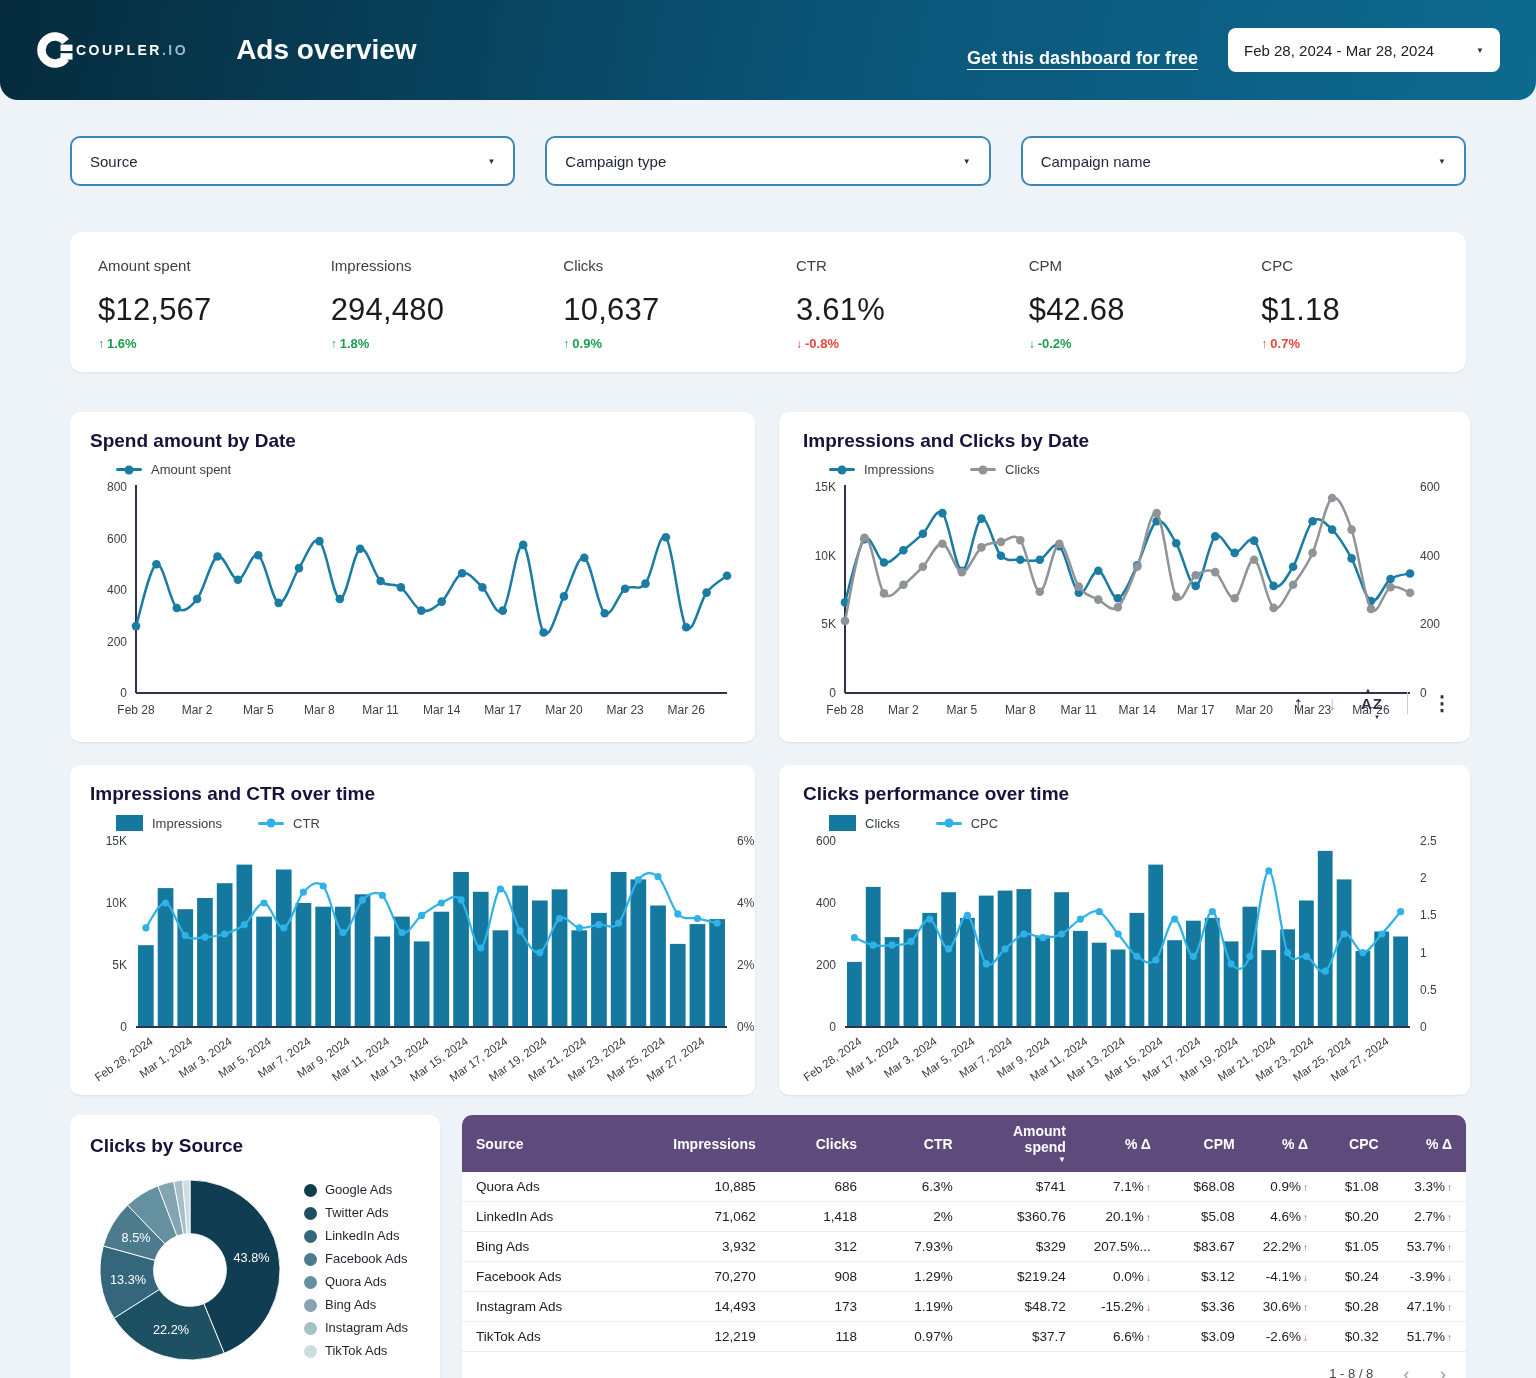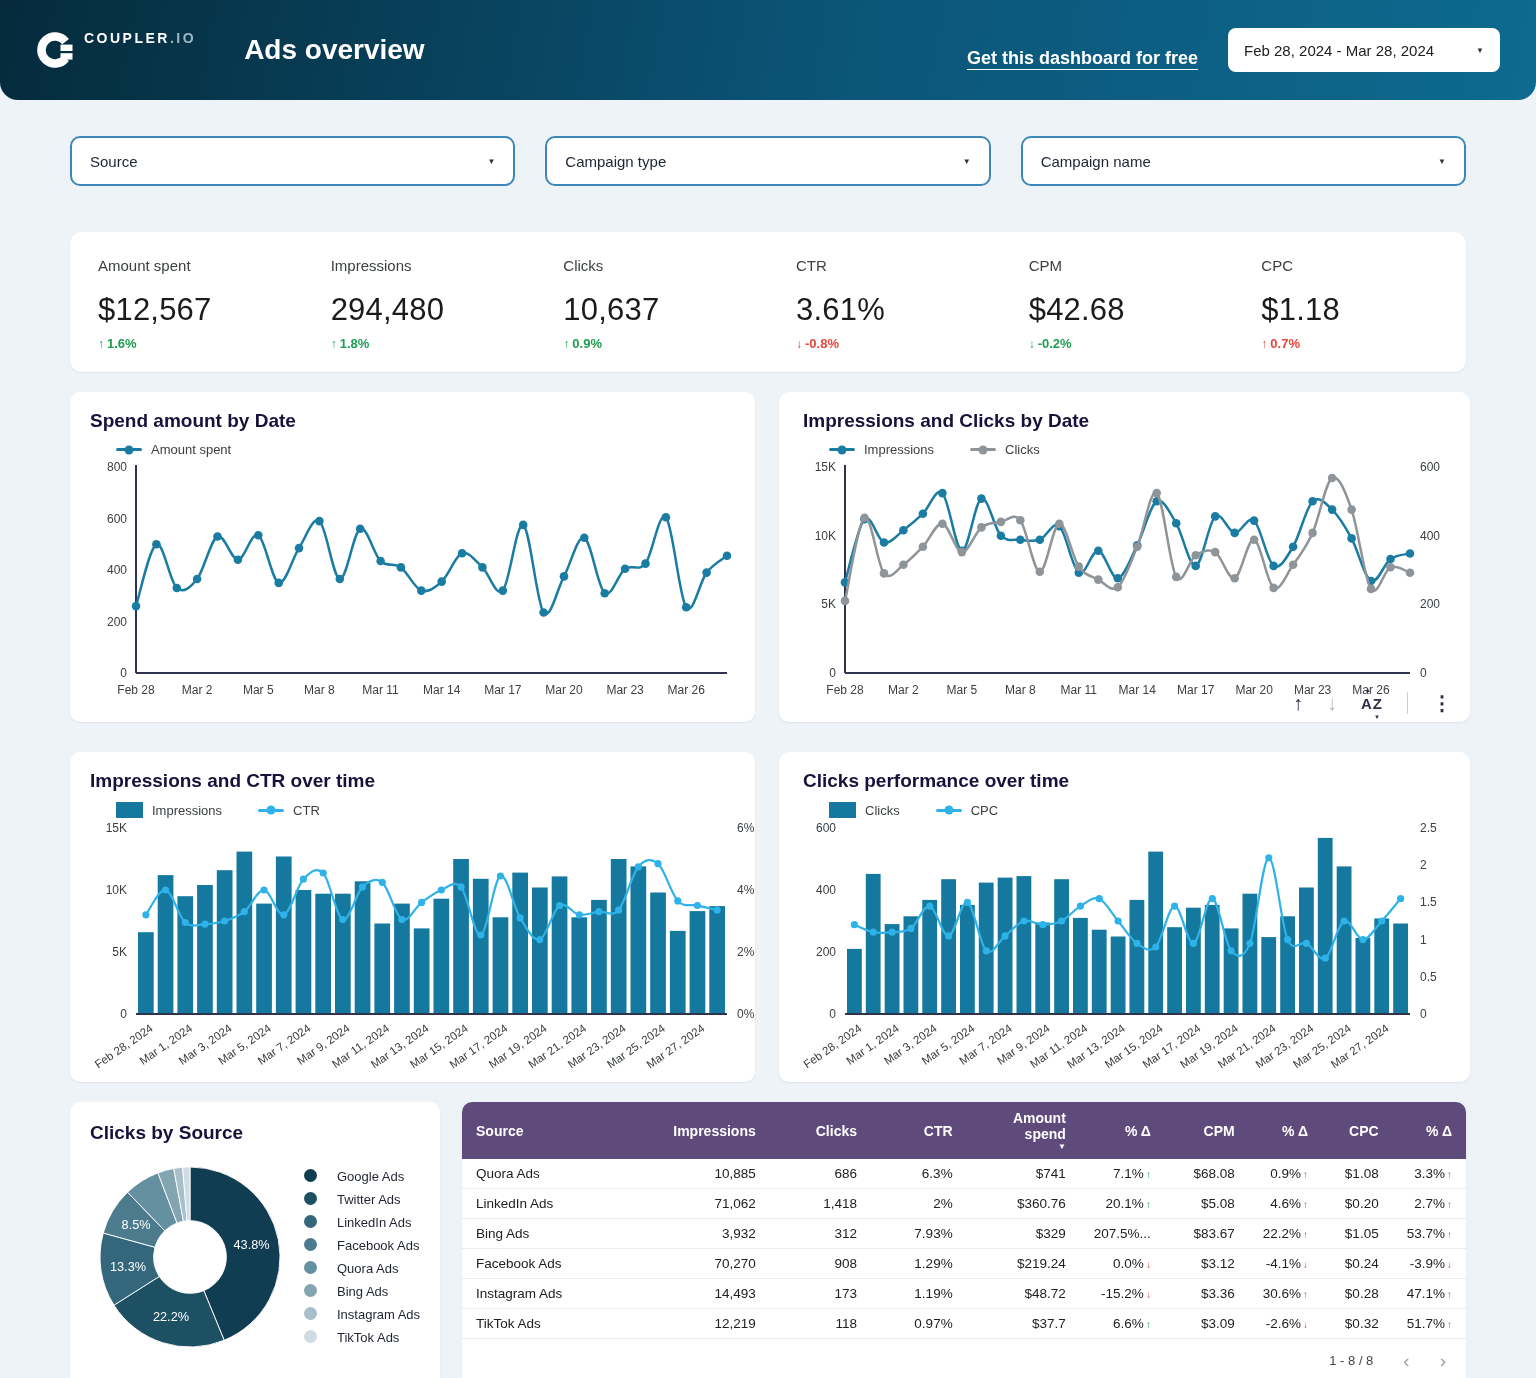--- a/index.html
+++ b/index.html
@@ -1,40 +1,40 @@
 <!DOCTYPE html>
 <html><head>
 <meta charset="utf-8">
 <style>
   html,body{margin:0;padding:0;background:#edf3f7;font-family:"Liberation Sans",sans-serif;}
   body{width:1536px;height:1378px;position:relative;overflow:hidden;}
   .header{height:100px;background:linear-gradient(100deg,#052b3c 0%,#0b5578 55%,#0e6a90 100%);
     border-radius:0 0 18px 18px;display:flex;align-items:center;padding:0 36px;box-sizing:border-box;}
-  .logo{display:flex;align-items:flex-start;gap:8px;}
+  .logo{display:flex;align-items:center;gap:0;}
   .logo-text{color:#fff;font-size:14px;font-weight:700;letter-spacing:2.5px;}
   .logo-suffix{color:#9db7c4;font-weight:700;letter-spacing:2.5px;}
   .page-title{color:#fff;font-size:28px;font-weight:700;margin-left:48px;}
   .header-right{margin-left:auto;display:flex;align-items:center;gap:30px;}
   .free-link{color:#fff;font-size:18px;font-weight:600;text-decoration:underline;text-underline-offset:5px;cursor:pointer;margin-top:16px;}
   .date-box{background:#fff;border-radius:8px;height:44px;display:flex;align-items:center;justify-content:space-between;
     padding:0 16px;min-width:240px;font-size:15px;color:#202124;font-weight:500;cursor:pointer;gap:28px;}
   .caret{font-size:8px;color:#333;}
   .content{padding:0 70px;}
   .filters{display:flex;gap:30px;margin-top:36px;}
   .filter{flex:1;height:50px;background:#fff;border:2px solid #3d86b8;border-radius:10px;display:flex;align-items:center;
     justify-content:space-between;padding:0 18px;font-size:15px;color:#1d2433;box-sizing:border-box;cursor:pointer;}
   .kpi-strip{display:flex;background:#fff;border-radius:12px;margin-top:46px;padding:25px 0 21px;box-shadow:0 1px 2px rgba(16,40,60,.08);}
   .kpi{flex:1;padding-left:28px;}
   .kpi-label{font-size:15px;color:#3c4043;}
   .kpi-value{font-size:31px;color:#1b1b1b;margin-top:18px;letter-spacing:.2px;}
   .kpi-delta{margin-top:8px;font-size:13px;font-weight:600;}
   .g{color:#1e9e50;} .r{color:#e8473c;}
   .arrow{font-size:12px;margin-right:3px;}
-  .row{display:flex;gap:24px;margin-top:20px;}
-  .row2{margin-top:30px;align-items:center;}
+  .row{display:flex;gap:24px;margin-top:40px;}
+  .row2{margin-top:23px;align-items:center;}
   .card{background:#fff;border-radius:10px;box-shadow:0 1px 2px rgba(16,40,60,.08);box-sizing:border-box;}
   .chart-card{padding:16px 20px 8px;}
   .c-w1{width:685px;height:330px;} .c-w2{width:759px;height:330px;padding-left:24px;}
   .chart-title{font-size:19px;font-weight:700;color:#17123c;margin:2px 0 10px;}
   .legend{display:flex;gap:36px;margin:0 0 4px 26px;font-size:13px;color:#3c4043;align-items:center;}
   .lg-item{display:flex;align-items:center;}
   .lg-line{width:26px;height:3px;border-radius:2px;position:relative;}
   .lg-line::after{content:"";position:absolute;width:9px;height:9px;border-radius:50%;left:50%;top:50%;transform:translate(-50%,-50%);background:inherit;}
   .lg-bar{width:27px;height:16px;}
   .lg-label{margin-left:9px;}
@@ -46,21 +46,21 @@
   .tb-ic{font-size:20px;color:#2e2e48;cursor:pointer;line-height:1;}
   .tb-dim{color:#b4bac4;}
   .az{position:relative;font-size:15px;font-weight:700;color:#2e2e48;letter-spacing:1px;cursor:pointer;}
   .az::before{content:"▲";position:absolute;top:-8px;left:4px;font-size:6px;}
   .az::after{content:"▼";position:absolute;bottom:-8px;right:2px;font-size:6px;}
   .tb-div{width:1px;height:22px;background:#c9cdd4;}
   .bottom-row{display:flex;gap:22px;margin-top:20px;}
   .donut-card{width:370px;height:300px;padding:18px 20px;}
   .donut-wrap{display:flex;align-items:center;gap:14px;margin-top:2px;}
   .donut-lg{display:flex;flex-direction:column;gap:8px;font-size:13px;color:#1f2430;}
-  .dl-item{display:flex;align-items:flex-start;gap:20px;white-space:nowrap;}
+  .dl-item{display:flex;align-items:flex-end;gap:8px;white-space:nowrap;}
   .dl-dot{width:13px;height:13px;border-radius:50%;flex:0 0 13px;}
   .donut-label{font-size:14px;fill:#fff;}
   .table-card{width:1004px;height:300px;overflow:hidden;}
   table{width:100%;border-collapse:collapse;font-size:13.5px;color:#202124;}
   thead th{background:#5f4a7c;color:#fff;font-weight:700;font-size:14px;padding:8px 14px;text-align:right;cursor:pointer;}
   thead th:first-child{text-align:left;}
   .th-stack{display:flex;flex-direction:column;align-items:flex-end;line-height:1.15;}
   .sort-caret{font-size:8px;}
   tbody td{padding:7px 14px;text-align:right;border-bottom:1px solid #ececf1;}
   tbody td:first-child{text-align:left;}

